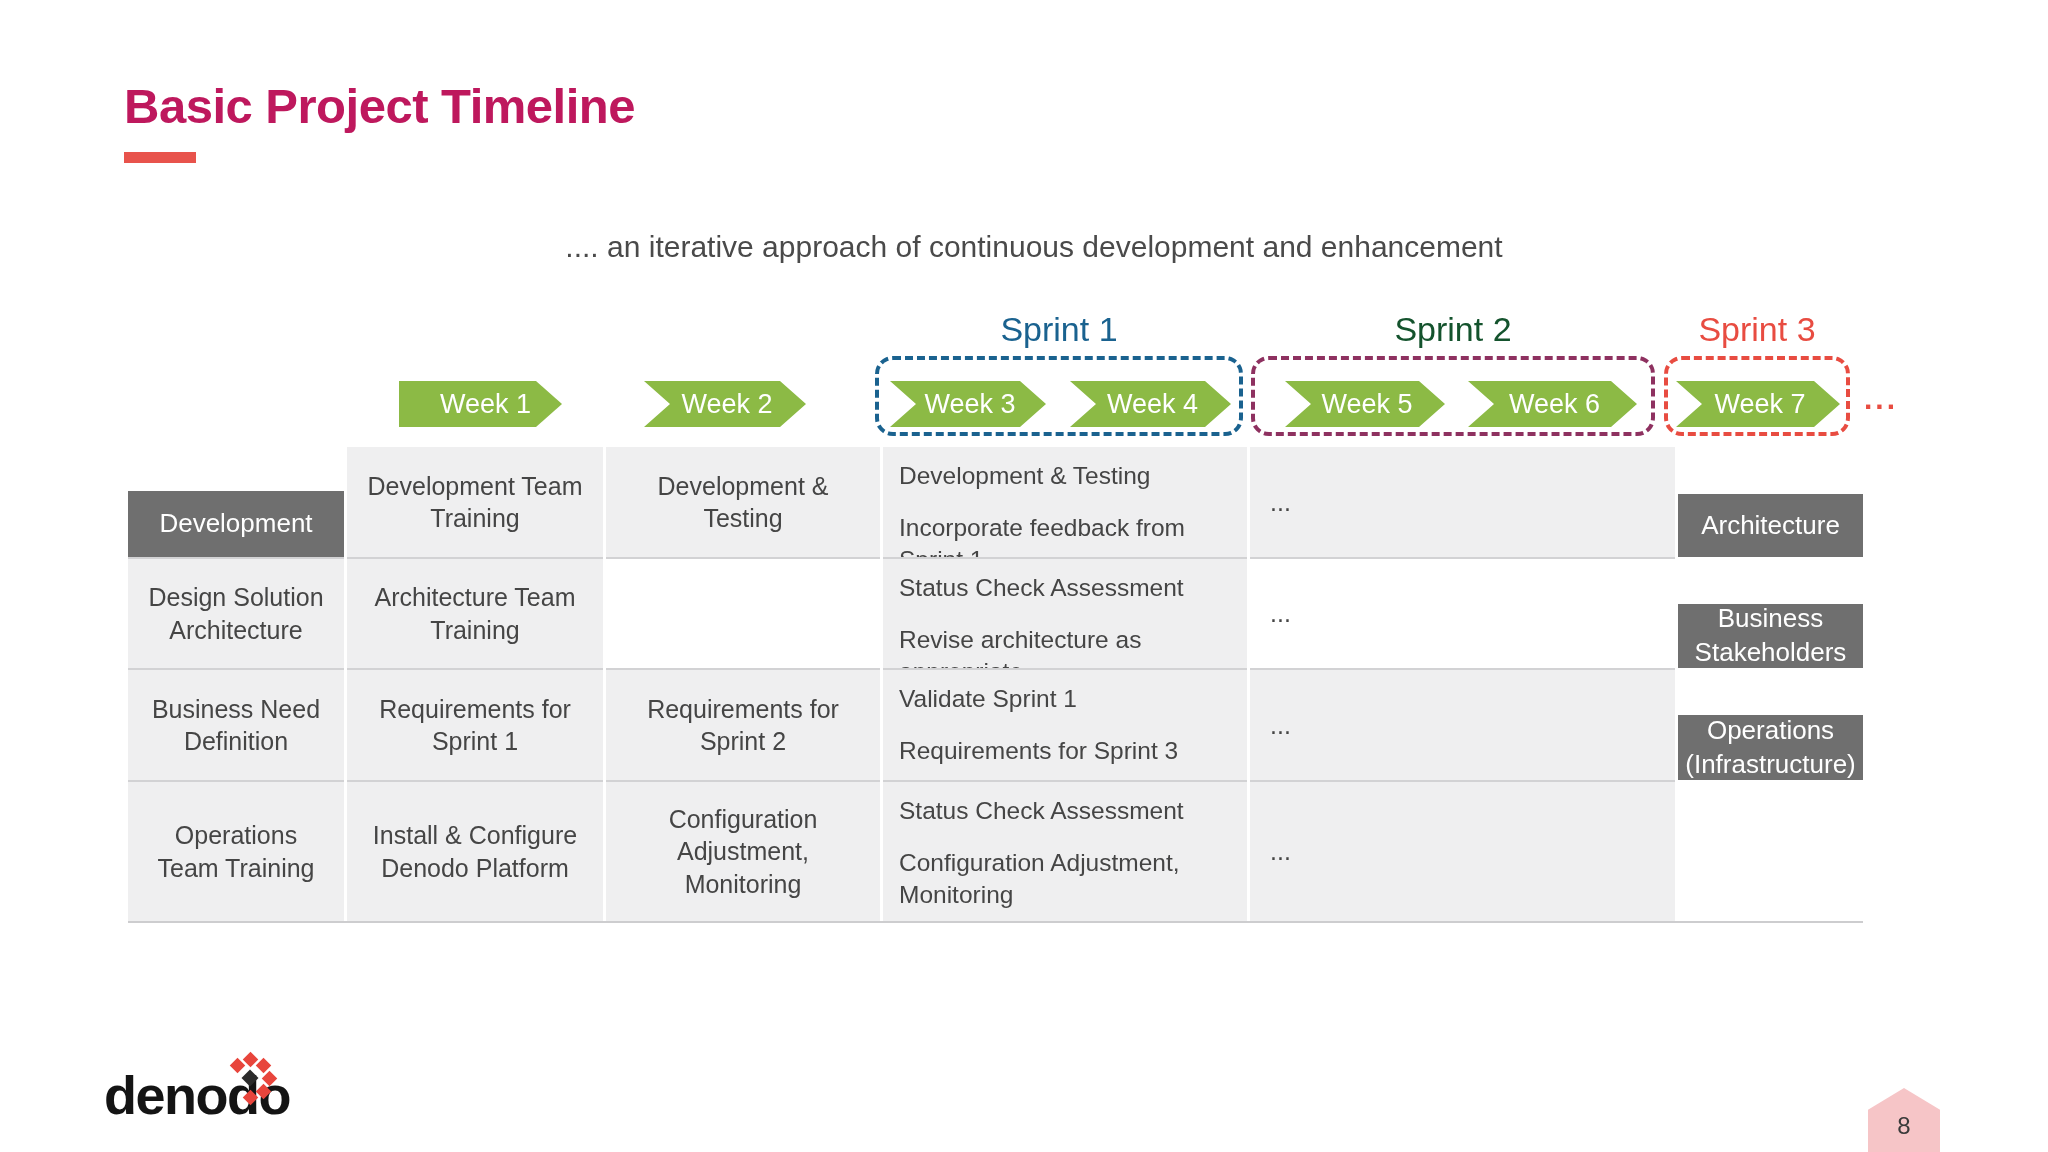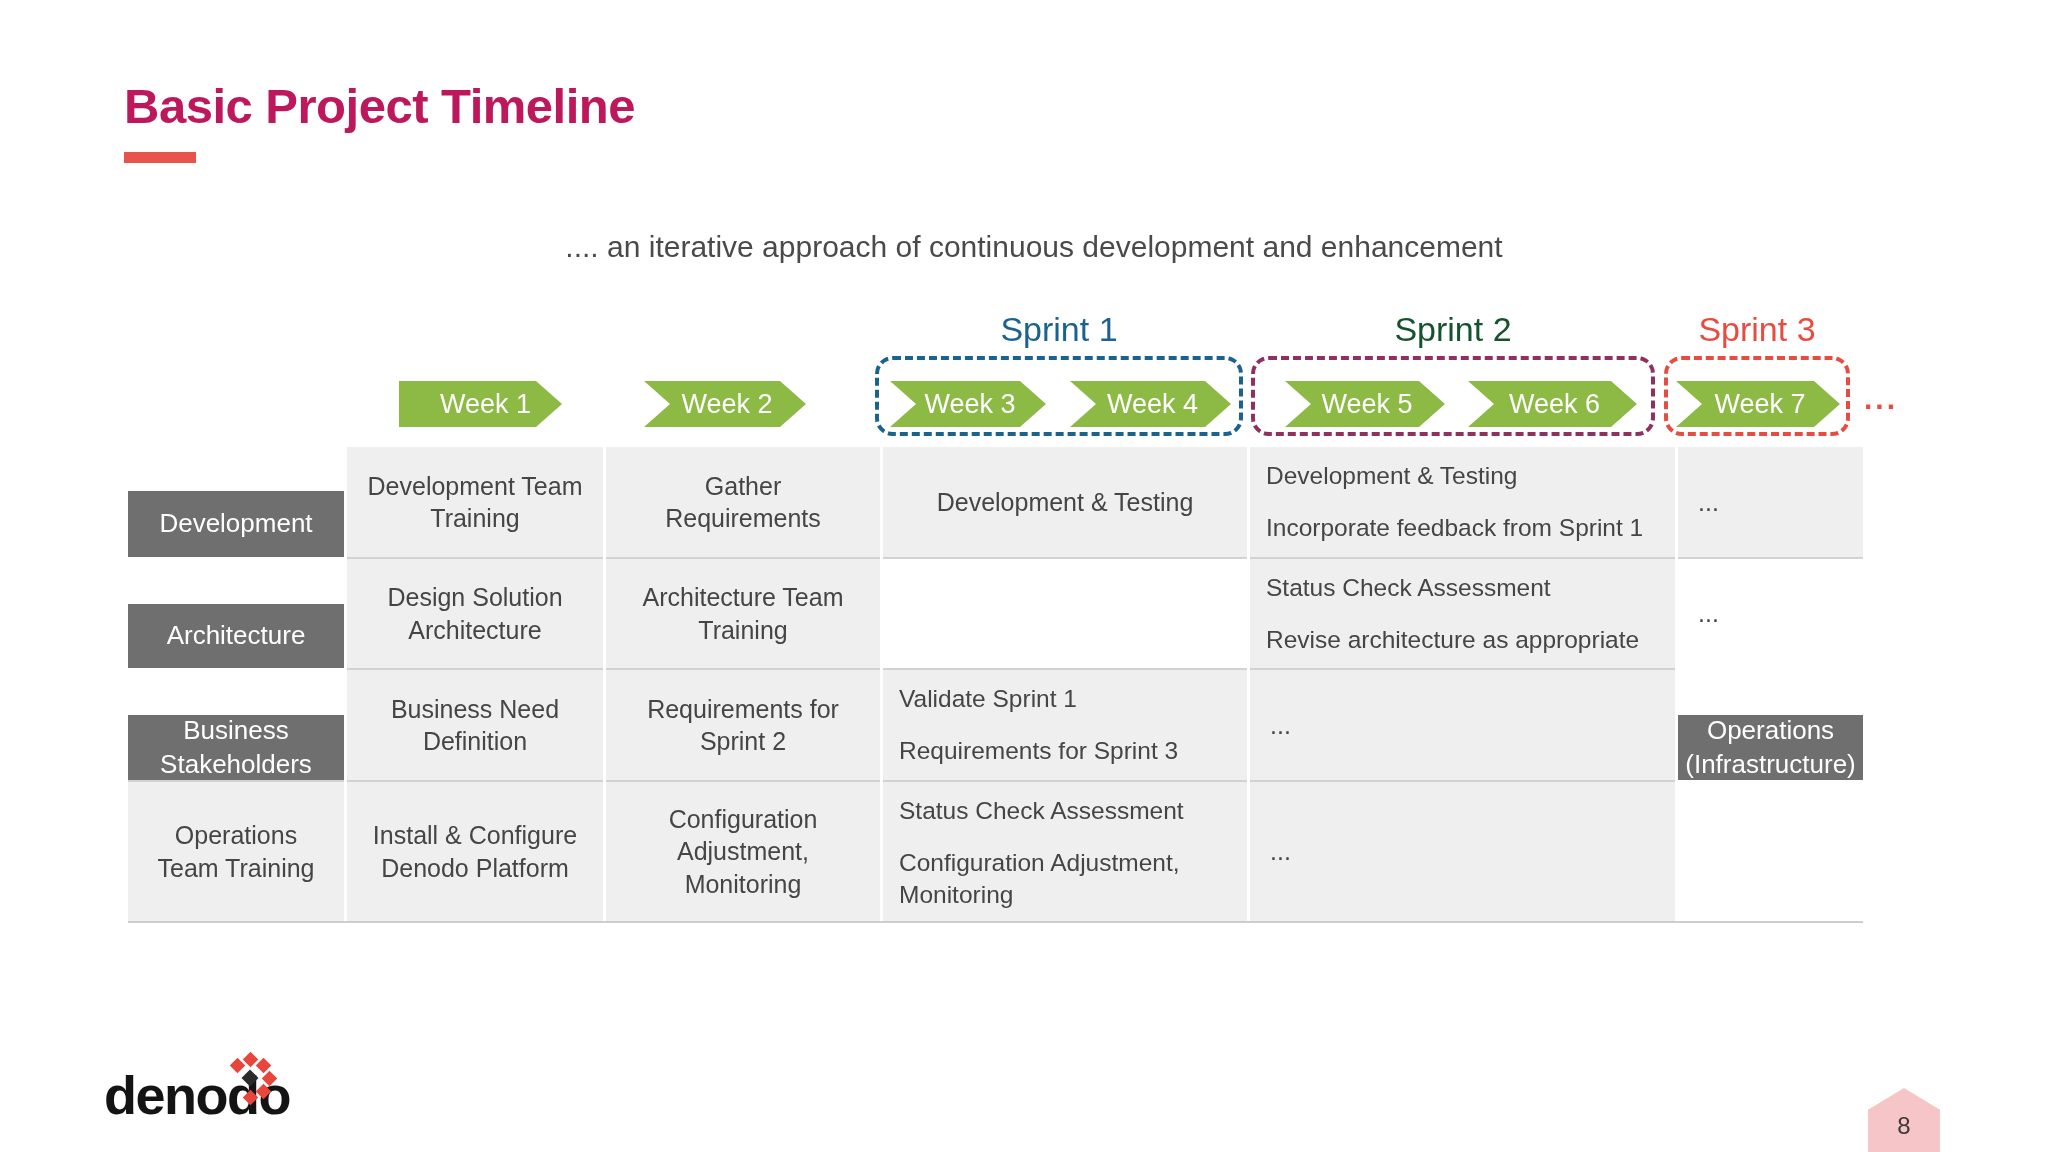--- a/index.html
+++ b/index.html
@@ -99,40 +99,40 @@
   <div class="week-arrow arrow-notch w4">Week 4</div>
   <div class="week-arrow arrow-notch w5">Week 5</div>
   <div class="week-arrow arrow-notch w6">Week 6</div>
   <div class="week-arrow arrow-notch w7">Week 7</div>
   <div class="timeline-more">...</div>
 
   <div class="grid">
 
     <div class="cell rowhead">Development</div>
     <div class="cell">Development Team Training</div>
-    <div class="cell">Gather Requirements</div>
     <div class="cell">Development &amp; Testing</div>
     <div class="cell paras">
       <span class="para">Development &amp; Testing</span>
       <span class="para">Incorporate feedback from Sprint 1</span>
     </div>
     <div class="cell dots">...</div>
 
     <div class="cell rowhead bt">Architecture</div>
     <div class="cell bt">Design Solution Architecture</div>
     <div class="cell bt">Architecture Team Training</div>
     <div class="cell white bt"></div>
     <div class="cell paras bt">
       <span class="para">Status Check Assessment</span>
       <span class="para">Revise architecture as appropriate</span>
     </div>
     <div class="cell white dots bt">...</div>
 
     <div class="cell rowhead bt">Business Stakeholders</div>
     <div class="cell bt">Business Need Definition</div>
+    <div class="cell bt">Requirements for Sprint 1</div>
     <div class="cell bt">Requirements for Sprint 2</div>
     <div class="cell paras bt">
       <span class="para">Validate Sprint 1</span>
       <span class="para">Requirements for Sprint 3</span>
     </div>
     <div class="cell dots bt">...</div>
 
     <div class="cell rowhead bt">Operations (Infrastructure)</div>
     <div class="cell bt">Operations Team Training</div>
     <div class="cell bt">Install &amp; Configure Denodo Platform</div>

